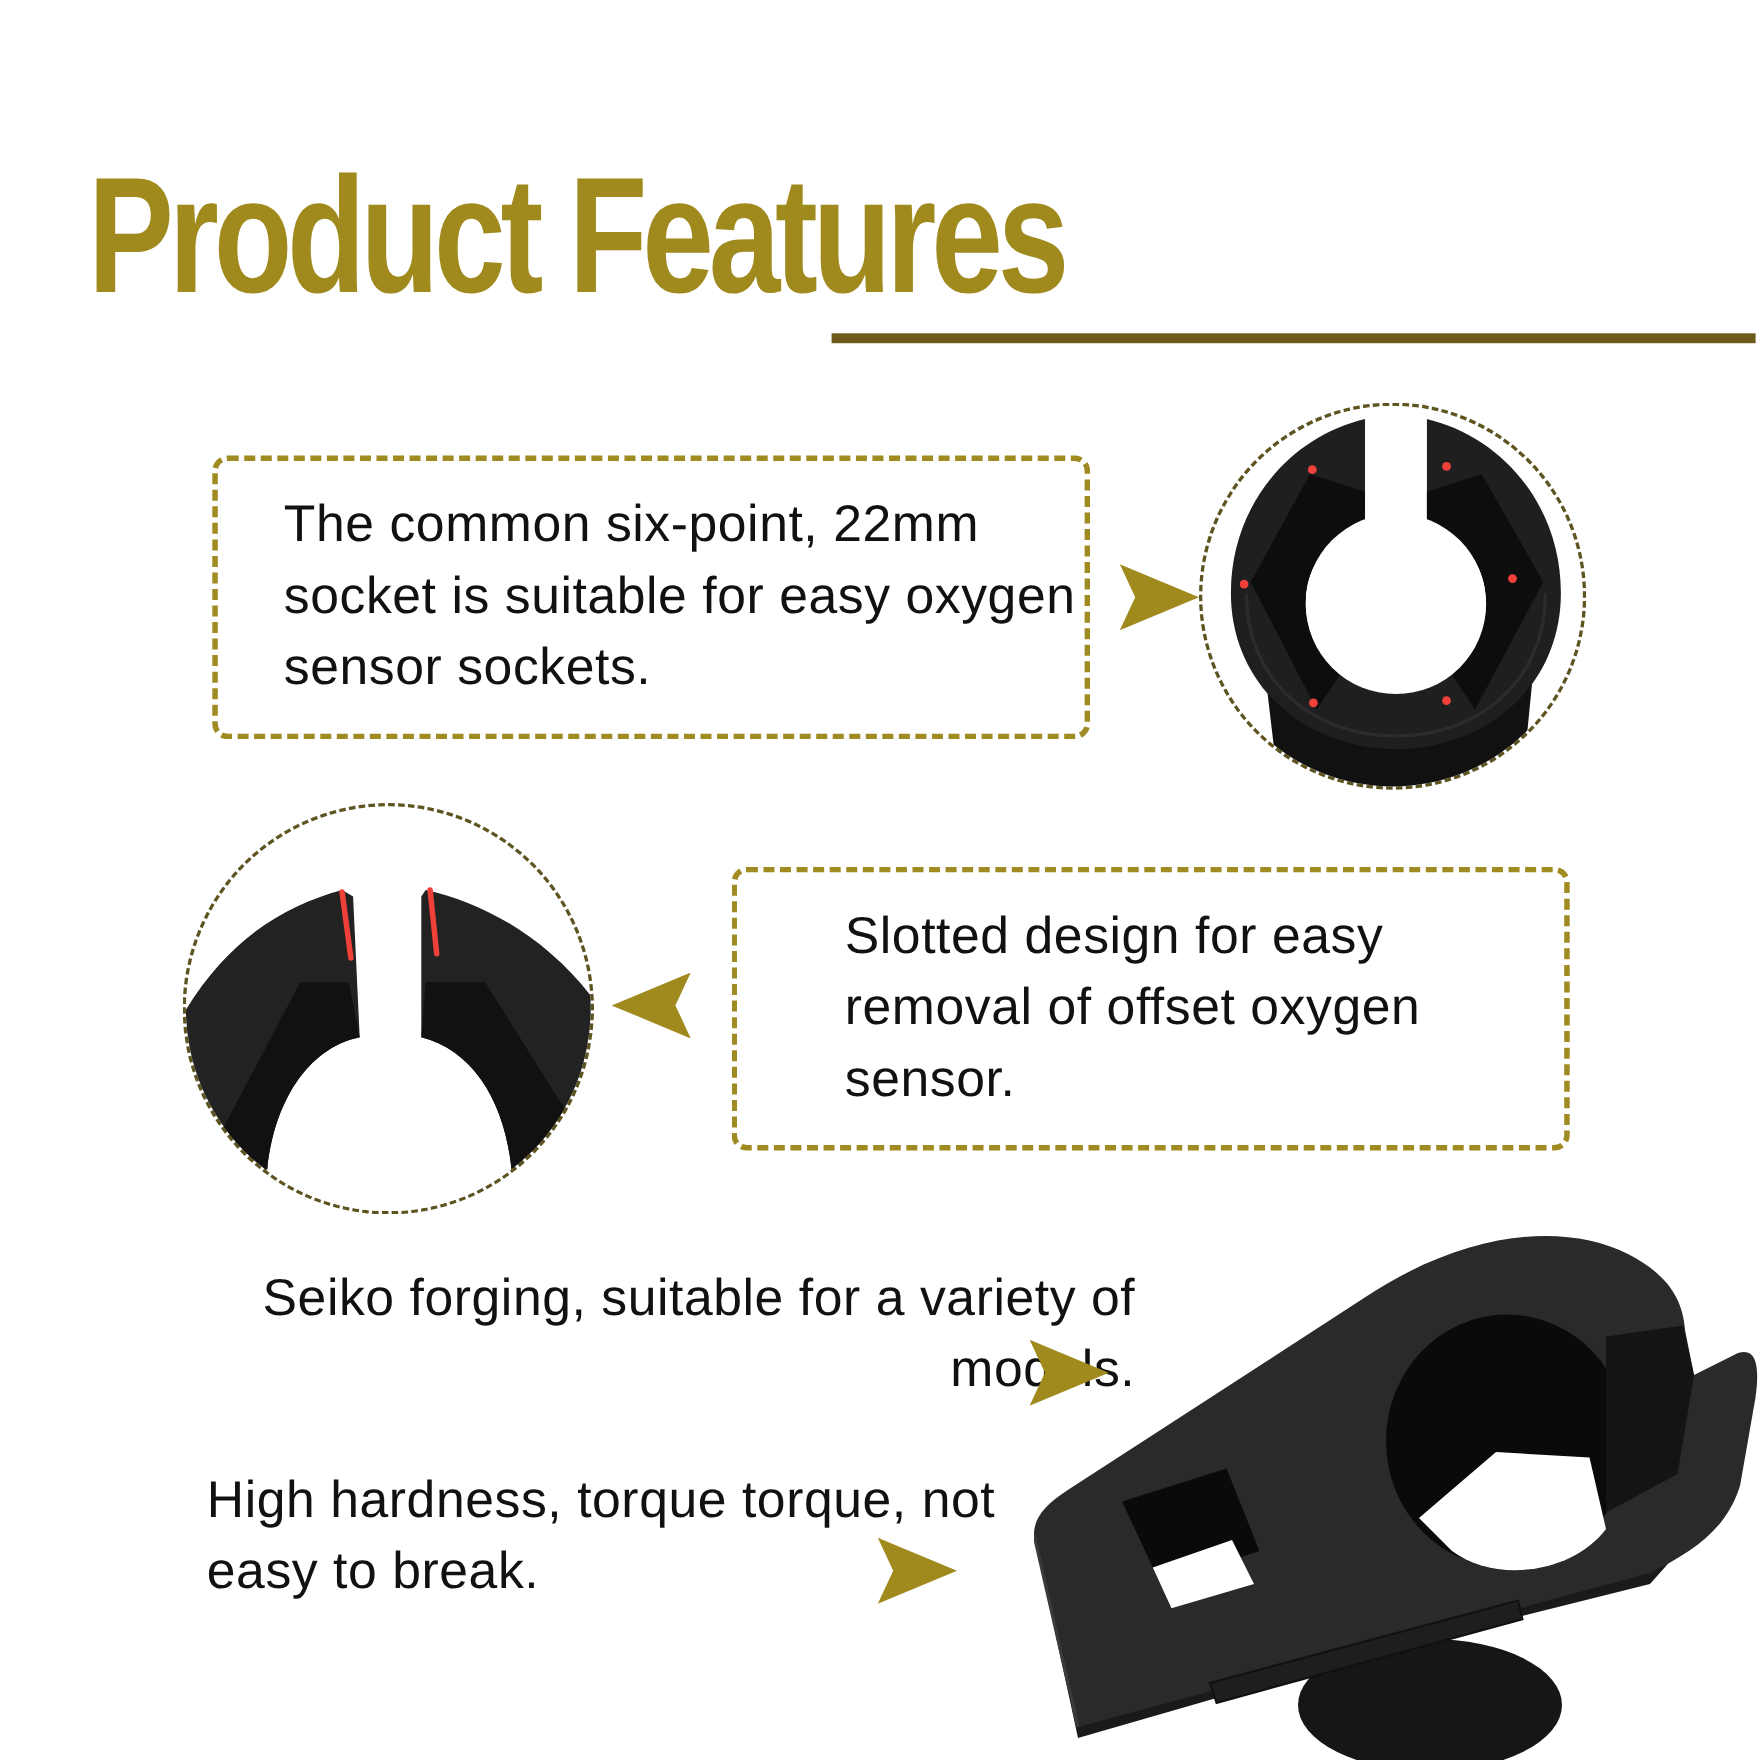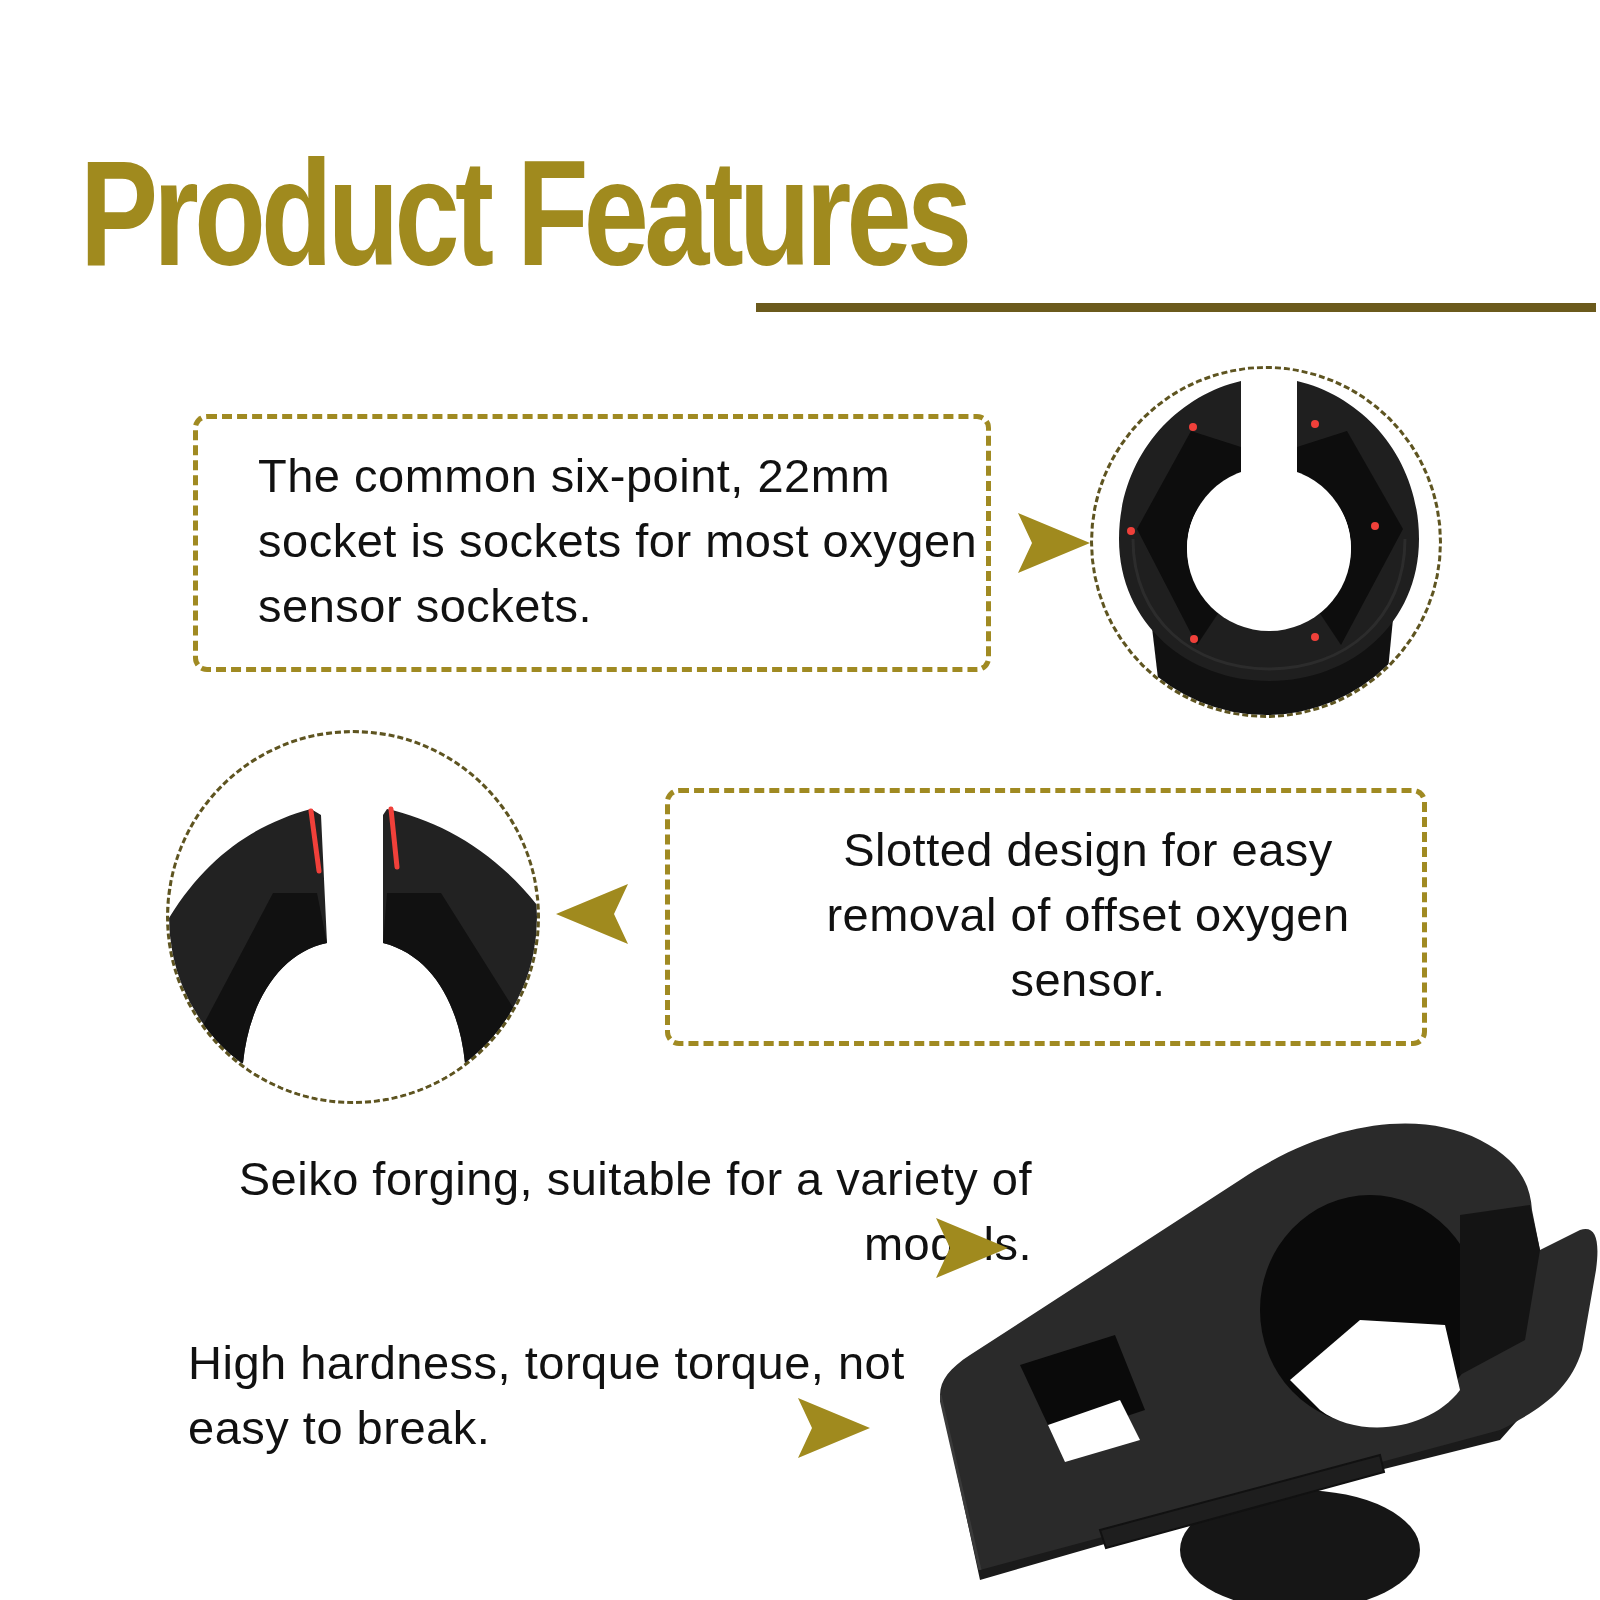--- a/index.html
+++ b/index.html
@@ -49,21 +49,21 @@
       font-size: 47px;
       line-height: 65px;
       color: #111111;
       letter-spacing: 0.5px;
     }
 
     .box1 { left: 193px; top: 414px; width: 798px; height: 258px; }
     .box1 .feature-text { position: absolute; left: 60px; top: 24px; width: 720px; }
 
     .box2 { left: 665px; top: 788px; width: 762px; height: 258px; }
-    .box2 .feature-text { position: absolute; left: 98px; top: 24px; width: 640px; text-align: center; }
+    .box2 .feature-text { position: absolute; left: 98px; top: 24px; width: 640px; }
 
     .plain-text {
       font-size: 47px;
       line-height: 65px;
       color: #111111;
       letter-spacing: 0.5px;
     }
     .plain1 { left: 172px; top: 1146px; width: 860px; text-align: right; }
     .plain2 { left: 188px; top: 1330px; width: 720px; }
 
@@ -90,21 +90,21 @@
     .product { left: 940px; top: 1110px; width: 660px; height: 490px; }
     .product svg { display: block; }
   </style>
 </head>
 <body>
 
 <div class="abs title">Product Features</div>
 <div class="abs title-underline"></div>
 
 <div class="abs feature-box box1">
-  <div class="feature-text">The common six-point, 22mm socket is sockets for most oxygen sensor sockets.</div>
+  <div class="feature-text">The common six-point, 22mm socket is suitable for easy oxygen sensor sockets.</div>
 </div>
 
 <div class="abs arrow arrow1">
   <svg width="72" height="60" viewBox="0 0 72 60">
     <polygon points="0,0 72,30 0,60 14,30" fill="#A08A1E"></polygon>
   </svg>
 </div>
 
 <div class="abs circle circle1">
   <svg width="352" height="352" viewBox="0 0 352 352">

